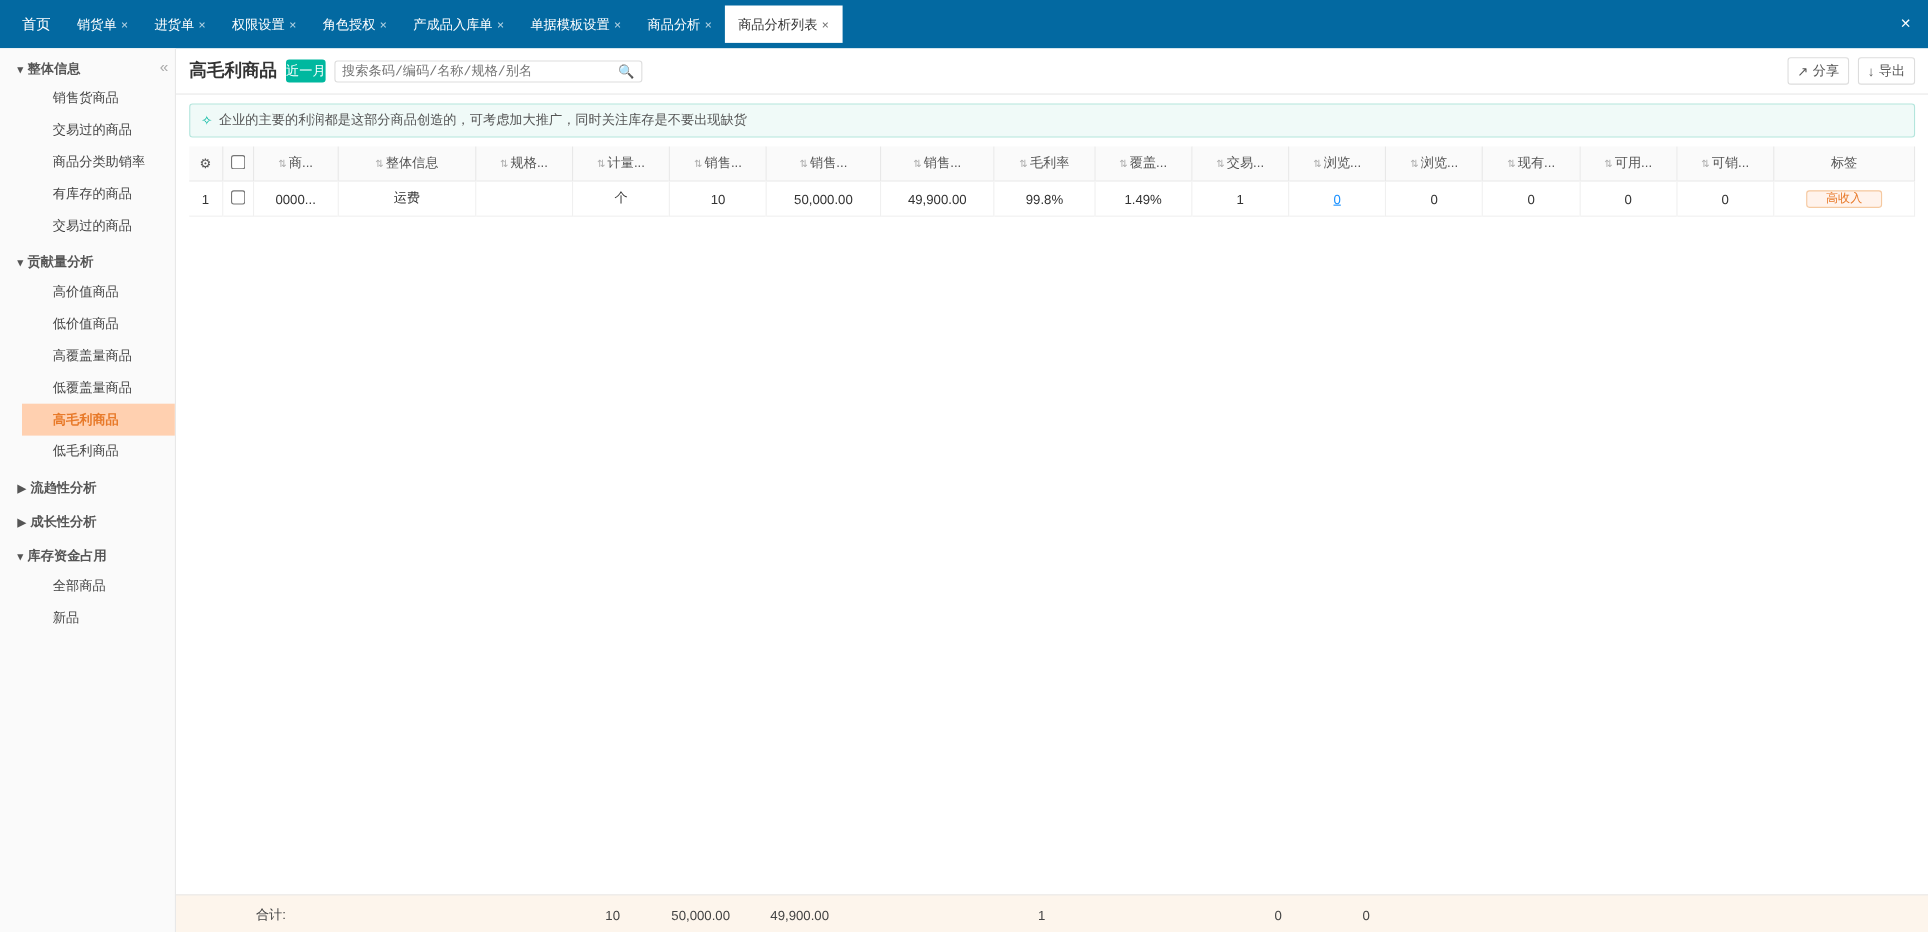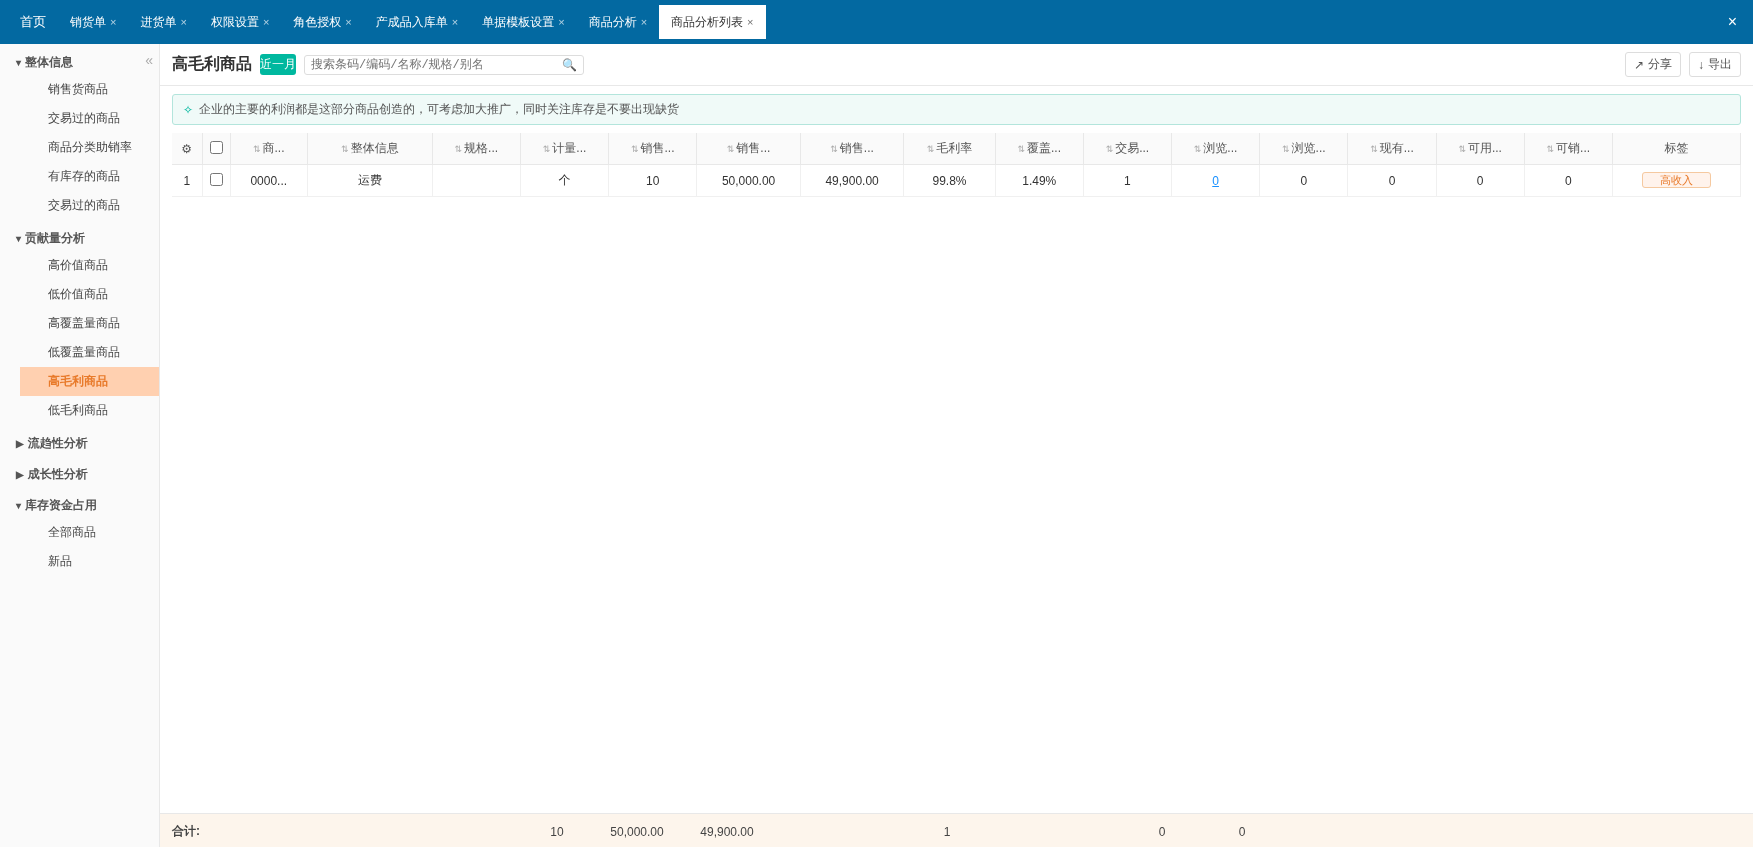--- a/index.html
+++ b/index.html
@@ -209,21 +209,21 @@
       background: #fdf5ec;
       border-top: 1px solid #e8e8e8;
       padding: 8px 12px;
       display: flex;
       align-items: center;
       gap: 0;
       font-size: 12px;
       color: #444;
       min-height: 36px;
     }
-    .footer-label { padding-right: 12px; font-weight: bold; width: 100px; }
+    .footer-label { padding-right: 12px; font-weight: normal; width: 100px; text-align: right; }
     .footer-cell { text-align: center; padding: 0 6px; }
 
     
     .scrollbar-area {
       background: #f0f0f0;
       height: 8px;
       border-top: 1px solid #ddd;
     }
   </style>
 </head>

